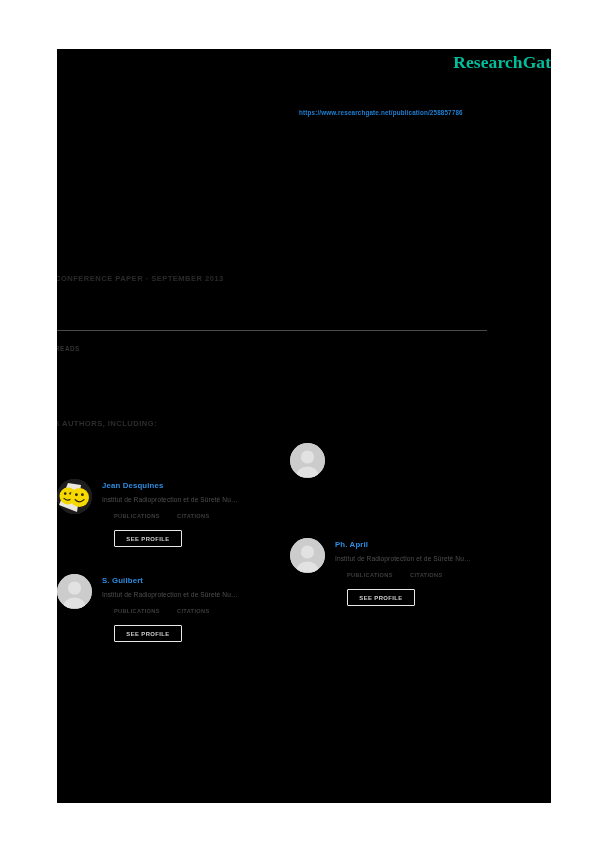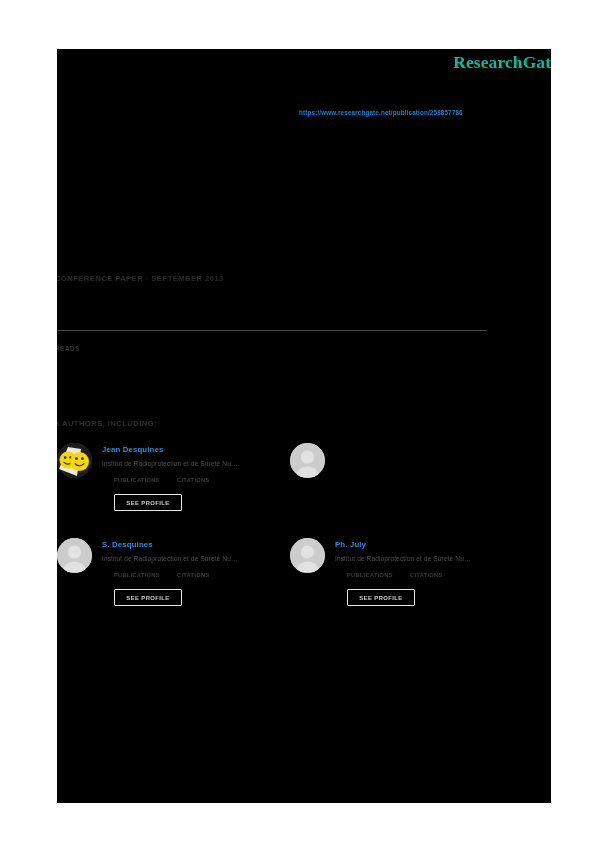--- a/index.html
+++ b/index.html
@@ -102,21 +102,21 @@
     left: 0px;
     top: 394px;
     width: 494px;
   }
 
   .author-card {
     position: absolute;
     width: 236px;
     height: 95px;
   }
-  .author-card.col-left  { left: 0px; }
+  .author-card.col-left  { left: 0px; margin-top: 36px; }
   .author-card.col-right { left: 233px; }
   .author-card.row-top    { top: 0px; }
   .author-card.row-bottom { top: 95px; }
 
   .avatar {
     position: absolute;
     left: 0px;
     top: 0px;
     width: 35px;
     height: 35px;
@@ -250,42 +250,42 @@
 
       <div class="author-card col-left row-bottom">
         <div class="avatar generic">
           <svg viewBox="0 0 35 35">
             <circle cx="17.5" cy="17.5" r="17.5" fill="#cccccc"></circle>
             <circle cx="17.5" cy="14" r="6.6" fill="#e2e2e2"></circle>
             <path d="M5.5 34 Q7.5 23.5 17.5 23.5 Q27.5 23.5 29.5 34 Z" fill="#e2e2e2"></path>
           </svg>
         </div>
         <div class="author-body">
-          <div class="author-name">S. Desquines</div>
+          <div class="author-name">S. Guilbert</div>
           <div class="author-affil">Institut de Radioprotection et de Sûreté Nu…</div>
           <div class="metrics">
             <span class="metric-label publications">PUBLICATIONS</span>
             <span class="metric-label citations">CITATIONS</span>
           </div>
           <div class="see-profile-wrap">
             <button class="see-profile-btn">SEE PROFILE</button>
           </div>
         </div>
       </div>
 
       <div class="author-card col-right row-bottom">
         <div class="avatar generic">
           <svg viewBox="0 0 35 35">
             <circle cx="17.5" cy="17.5" r="17.5" fill="#cccccc"></circle>
             <circle cx="17.5" cy="14" r="6.6" fill="#e2e2e2"></circle>
             <path d="M5.5 34 Q7.5 23.5 17.5 23.5 Q27.5 23.5 29.5 34 Z" fill="#e2e2e2"></path>
           </svg>
         </div>
         <div class="author-body">
-          <div class="author-name">Ph. July</div>
+          <div class="author-name">Ph. April</div>
           <div class="author-affil">Institut de Radioprotection et de Sûreté Nu…</div>
           <div class="metrics">
             <span class="metric-label publications">PUBLICATIONS</span>
             <span class="metric-label citations">CITATIONS</span>
           </div>
           <div class="see-profile-wrap">
             <button class="see-profile-btn">SEE PROFILE</button>
           </div>
         </div>
       </div>

